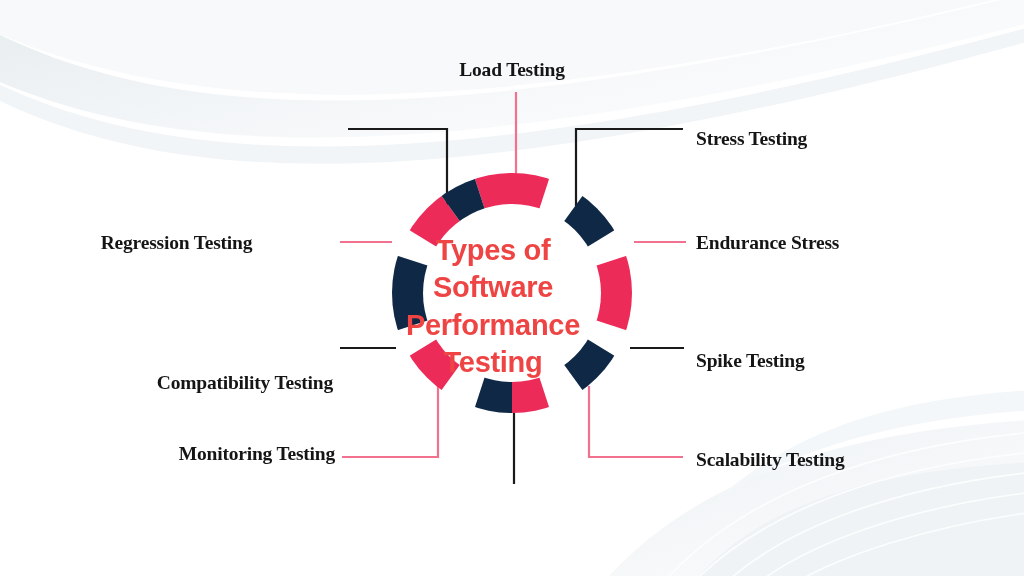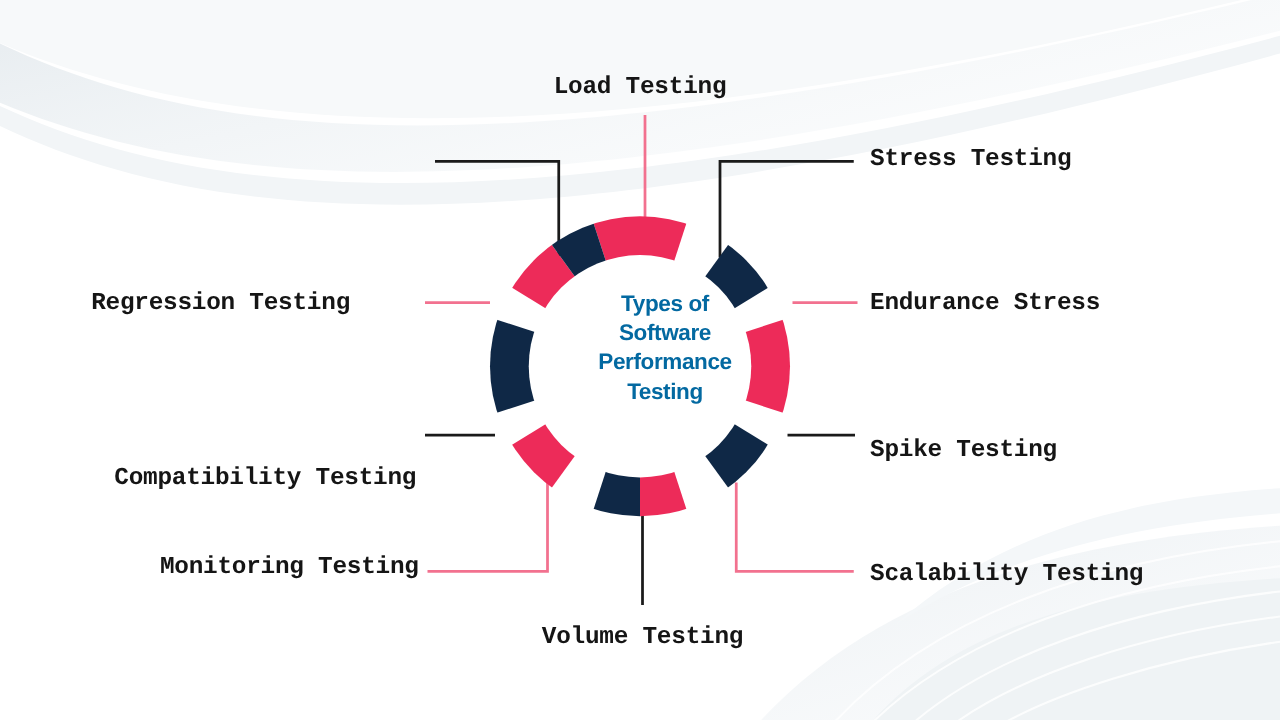--- a/index.html
+++ b/index.html
@@ -23,44 +23,44 @@
     pointer-events: none;
   }
   #diagram-svg {
     position: absolute;
     left: 0; top: 0;
     width: 1024px;
     height: 576px;
   }
   .node-label {
     position: absolute;
-    font-family: Liberation Mono, monospace;
+    font-family: Liberation Serif, serif;
     font-weight: bold;
     font-size: 19.5px;
     letter-spacing: -0.2px;
     color: #151515;
     line-height: 1.33;
     white-space: pre-line;
   }
   .lbl-right { text-align: left; }
   .lbl-left  { text-align: right; }
   .lbl-center{ text-align: center; }
 
   #center-title {
     position: absolute;
-    left: 425px;
+    left: 386px;
     top: 232px;
     width: 214px;
     text-align: center;
     font-family: "Liberation Sans", sans-serif;
     font-weight: bold;
-    font-size: 18px;
+    font-size: 29px;
     line-height: 1.29;
     letter-spacing: -0.3px;
-    color: #0369a1;
+    color: #ef4444;
     white-space: pre-line;
   }
 </style>
 </head>
 <body>
 
 <div id="stage">
 
   <svg id="bg-decor" viewBox="0 0 1024 576" xmlns="http://www.w3.org/2000/svg">
     <defs>
@@ -151,23 +151,22 @@
 
   <div class="node-label lbl-center" style="left:392px; top:57px; width:240px;">Load Testing</div>
 
 
   <div class="node-label lbl-left" style="left:20px; top:230px; width:313px;text-align:center;">Regression Testing</div>
 
   <div class="node-label lbl-left" style="left:20px; top:337px; width:313px;margin-top:33px;">Compatibility Testing</div>
 
   <div class="node-label lbl-left" style="left:20px; top:441px; width:315px;">Monitoring Testing</div>
 
-  <div class="node-label lbl-right" style="left:696px; top:115px; width:320px;">Stress Testing</div>
+  <div class="node-label lbl-right" style="left:696px; top:126px; width:320px;">Stress Testing</div>
 
   <div class="node-label lbl-right" style="left:696px; top:230px; width:320px;">Endurance Stress</div>
 
   <div class="node-label lbl-right" style="left:696px; top:348px; width:320px;">Spike Testing</div>
 
   <div class="node-label lbl-right" style="left:696px; top:430px; width:320px;margin-top:17px;">Scalability Testing</div>
 
-  <div class="node-label lbl-center" style="left:394px; top:497px; width:240px;">Volume Testing</div>
 
 </div>
 
 </body></html>

